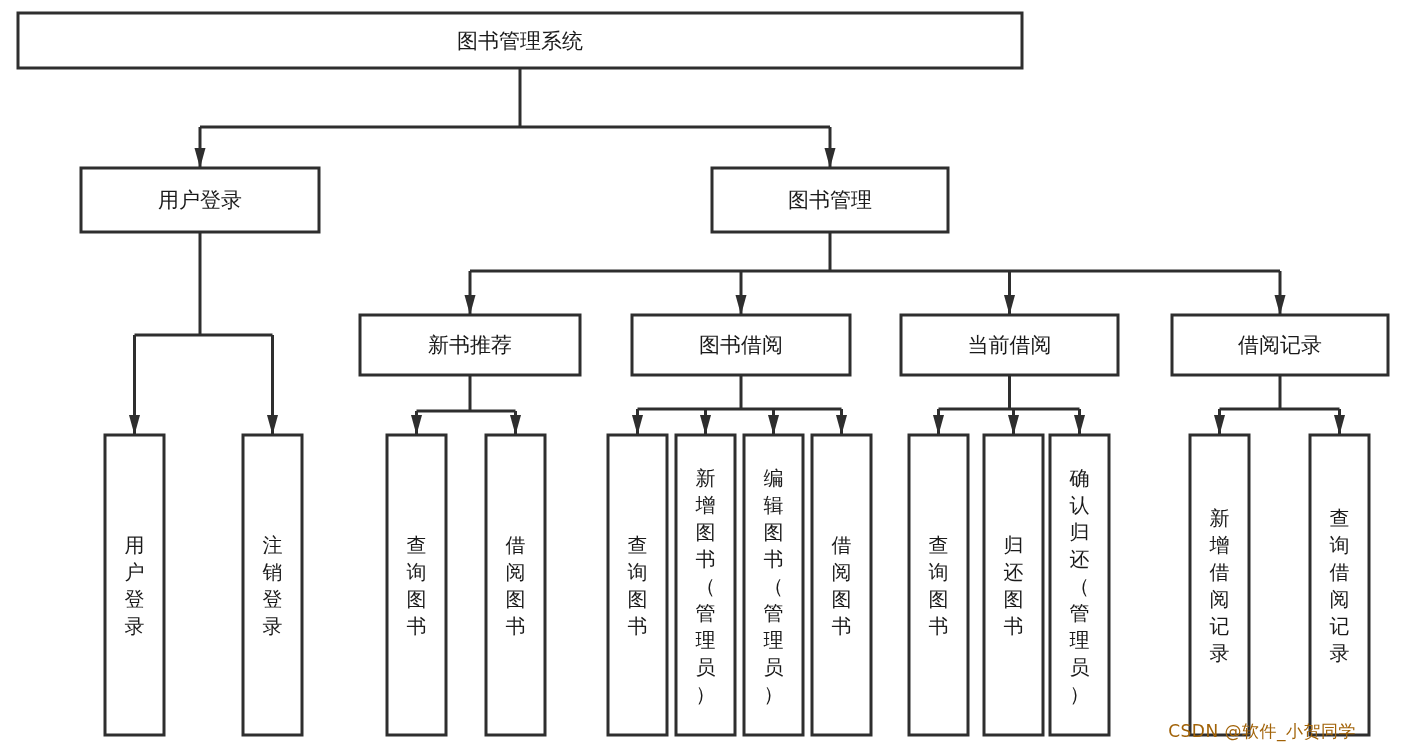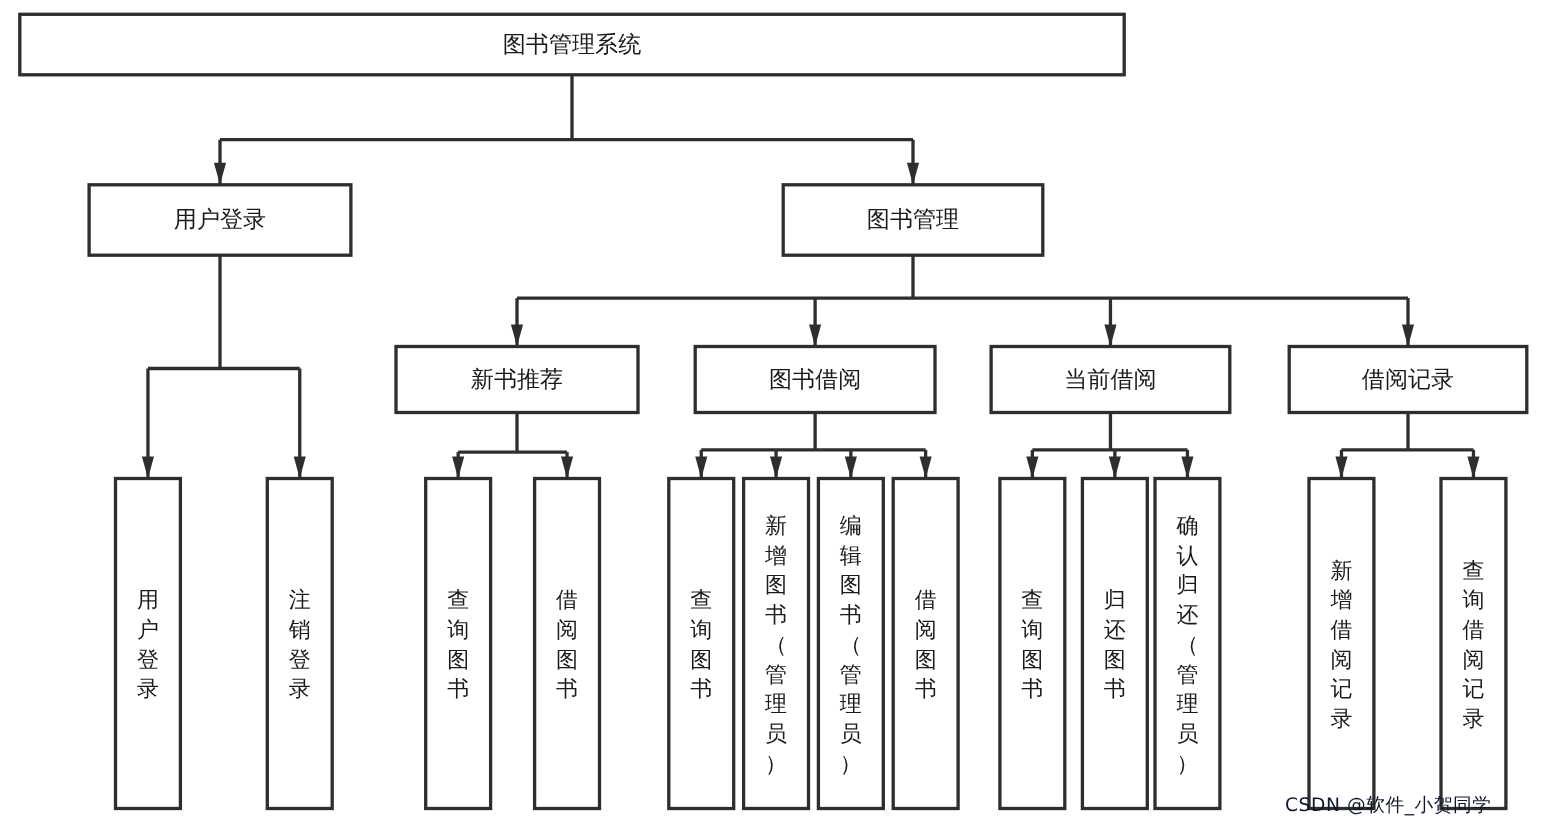--- a/index.html
+++ b/index.html
@@ -53,21 +53,21 @@
     font-size: 20px;
     fill: #1a1a1a;
     text-anchor: middle;
   }
   .watermark {
     position: absolute;
     right: 8px;
     bottom: 4px;
     font-family: "DejaVu Sans", "Liberation Sans", sans-serif;
     font-size: 17px;
-    color: #0f172a;
+    color: #a16207;
     letter-spacing: 0.5px;
     white-space: nowrap;
     pointer-events: none;
   }
 </style>
 </head>
 <body>
 
 <div id="diagram-root">
   <svg class="flow" viewBox="0 0 1405 747" xmlns="http://www.w3.org/2000/svg">

